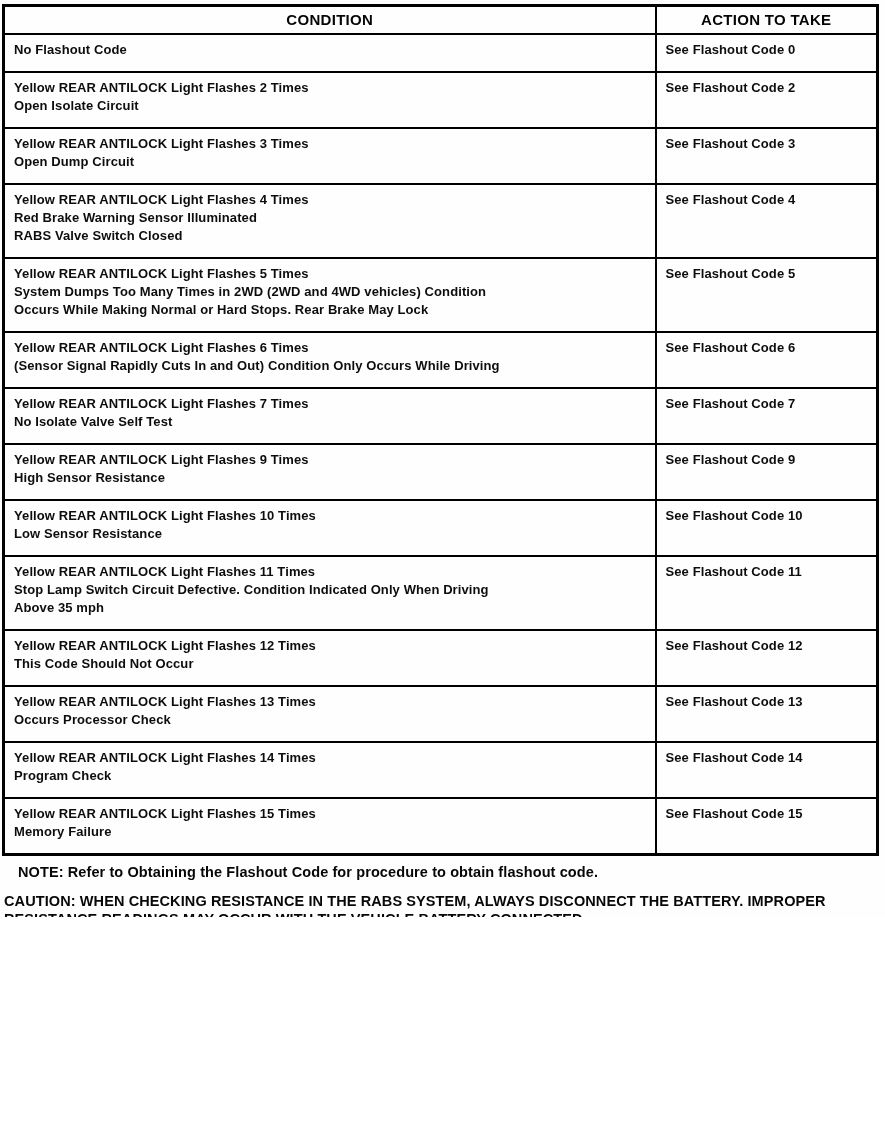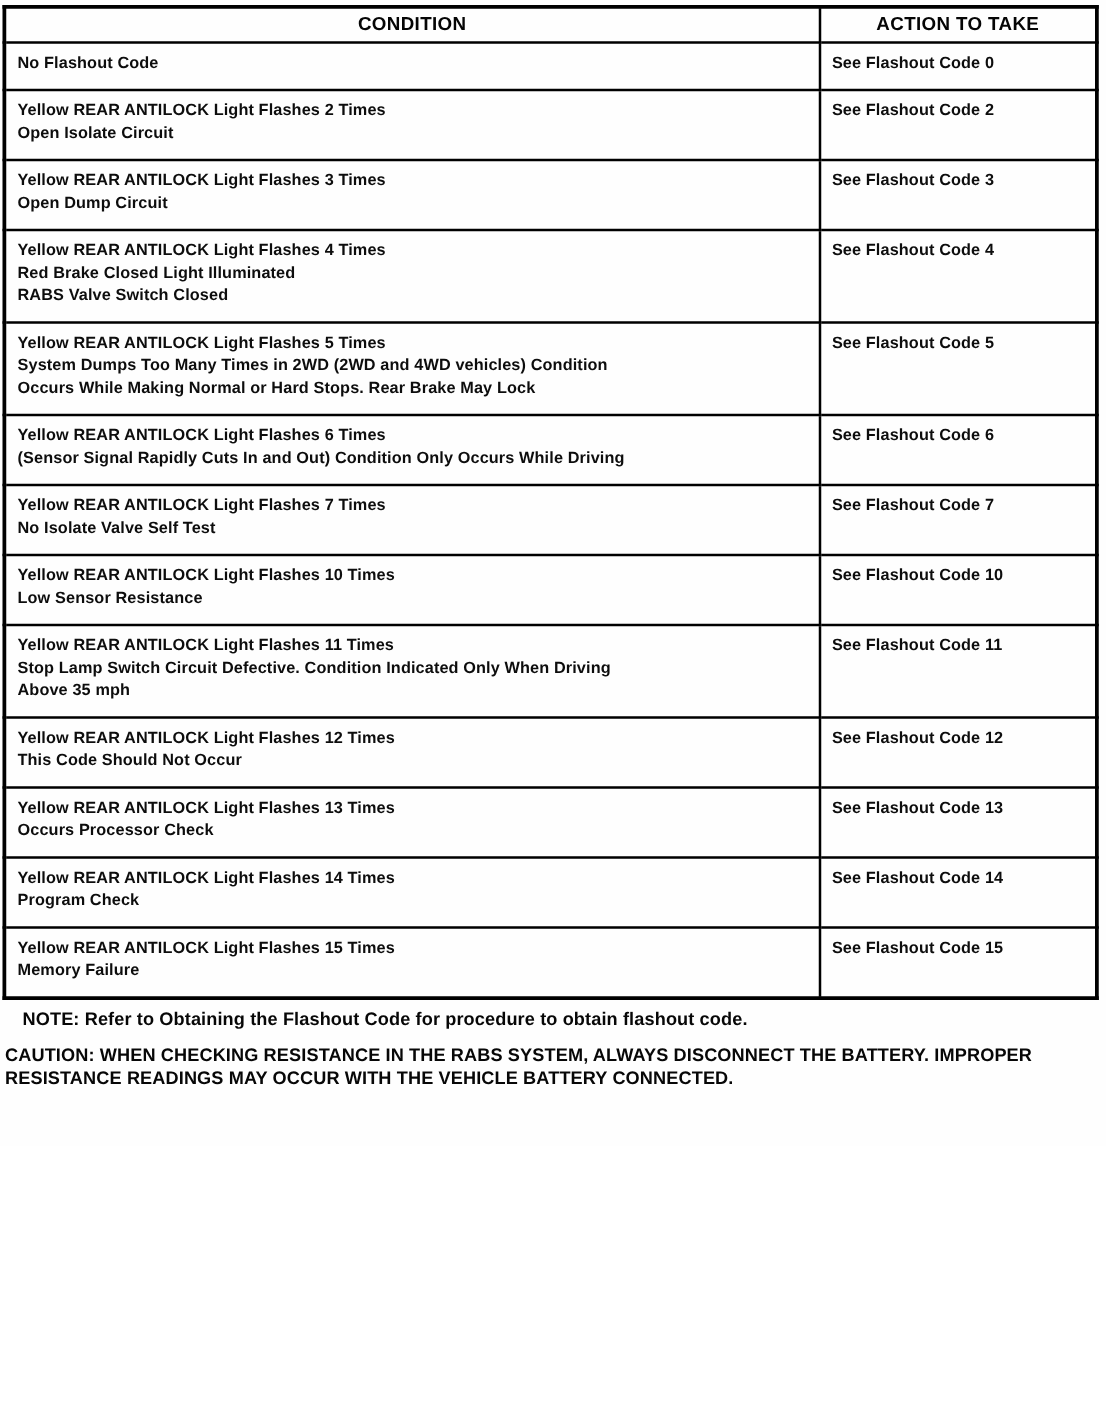--- a/index.html
+++ b/index.html
@@ -96,21 +96,21 @@
         <tr>
           <td class="cell-condition">
             <div class="cond-line">Yellow REAR ANTILOCK Light Flashes 3 Times</div>
             <div class="cond-line">Open Dump Circuit</div>
           </td>
           <td class="cell-action">See Flashout Code 3</td>
         </tr>
         <tr>
           <td class="cell-condition">
             <div class="cond-line">Yellow REAR ANTILOCK Light Flashes 4 Times</div>
-            <div class="cond-line">Red Brake Closed Light Illuminated</div>
+            <div class="cond-line">Red Brake Warning Sensor Illuminated</div>
             <div class="cond-line">RABS Valve Switch Closed</div>
           </td>
           <td class="cell-action">See Flashout Code 4</td>
         </tr>
         <tr>
           <td class="cell-condition">
             <div class="cond-line">Yellow REAR ANTILOCK Light Flashes 5 Times</div>
             <div class="cond-line">System Dumps Too Many Times in 2WD (2WD and 4WD vehicles) Condition</div>
             <div class="cond-line">Occurs While Making Normal or Hard Stops. Rear Brake May Lock</div>
           </td>
@@ -122,20 +122,27 @@
             <div class="cond-line">(Sensor Signal Rapidly Cuts In and Out) Condition Only Occurs While Driving</div>
           </td>
           <td class="cell-action">See Flashout Code 6</td>
         </tr>
         <tr>
           <td class="cell-condition">
             <div class="cond-line">Yellow REAR ANTILOCK Light Flashes 7 Times</div>
             <div class="cond-line">No Isolate Valve Self Test</div>
           </td>
           <td class="cell-action">See Flashout Code 7</td>
+        </tr>
+        <tr>
+          <td class="cell-condition">
+            <div class="cond-line">Yellow REAR ANTILOCK Light Flashes 9 Times</div>
+            <div class="cond-line">High Sensor Resistance</div>
+          </td>
+          <td class="cell-action">See Flashout Code 9</td>
         </tr>
         <tr>
           <td class="cell-condition">
             <div class="cond-line">Yellow REAR ANTILOCK Light Flashes 10 Times</div>
             <div class="cond-line">Low Sensor Resistance</div>
           </td>
           <td class="cell-action">See Flashout Code 10</td>
         </tr>
         <tr>
           <td class="cell-condition">

